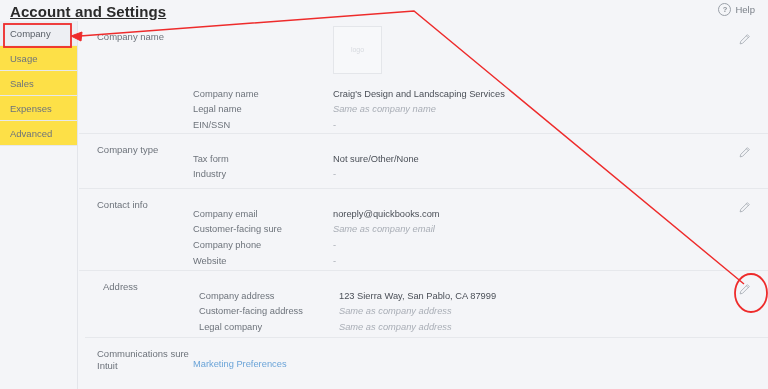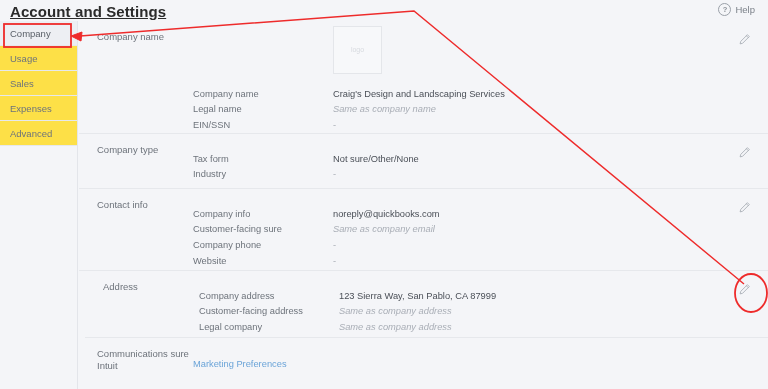--- a/index.html
+++ b/index.html
@@ -271,21 +271,21 @@
     <div class="section" style="height:82px;">
       <div class="sec-title">Contact info</div>
       <div class="pencil">
         <svg width="13" height="13" viewBox="0 0 16 16">
           <path d="M11.6 2.1 13.9 4.4 5.6 12.7 2.6 13.4 3.3 10.4 Z" fill="none" stroke="#9aa0a8" stroke-width="0.9"></path>
           <path d="M10.3 3.4 12.6 5.7" fill="none" stroke="#9aa0a8" stroke-width="0.9"></path>
         </svg>
       </div>
       <div class="rows" style="padding-top:7px;">
         <div class="row">
-          <div class="row-label">Company info</div>
+          <div class="row-label">Company email</div>
           <div class="row-value">noreply@quickbooks.com</div>
         </div>
         <div class="row">
           <div class="row-label">Customer-facing sure</div>
           <div class="row-value muted">Same as company email</div>
         </div>
         <div class="row">
           <div class="row-label">Company phone</div>
           <div class="row-value dash">-</div>
         </div>

